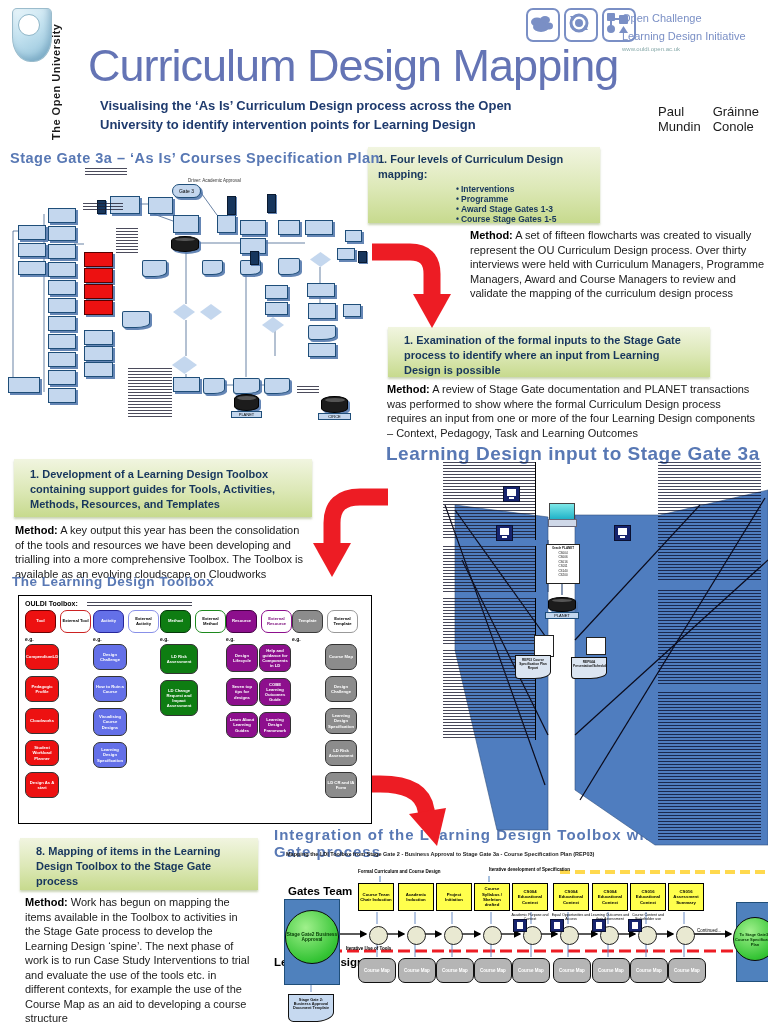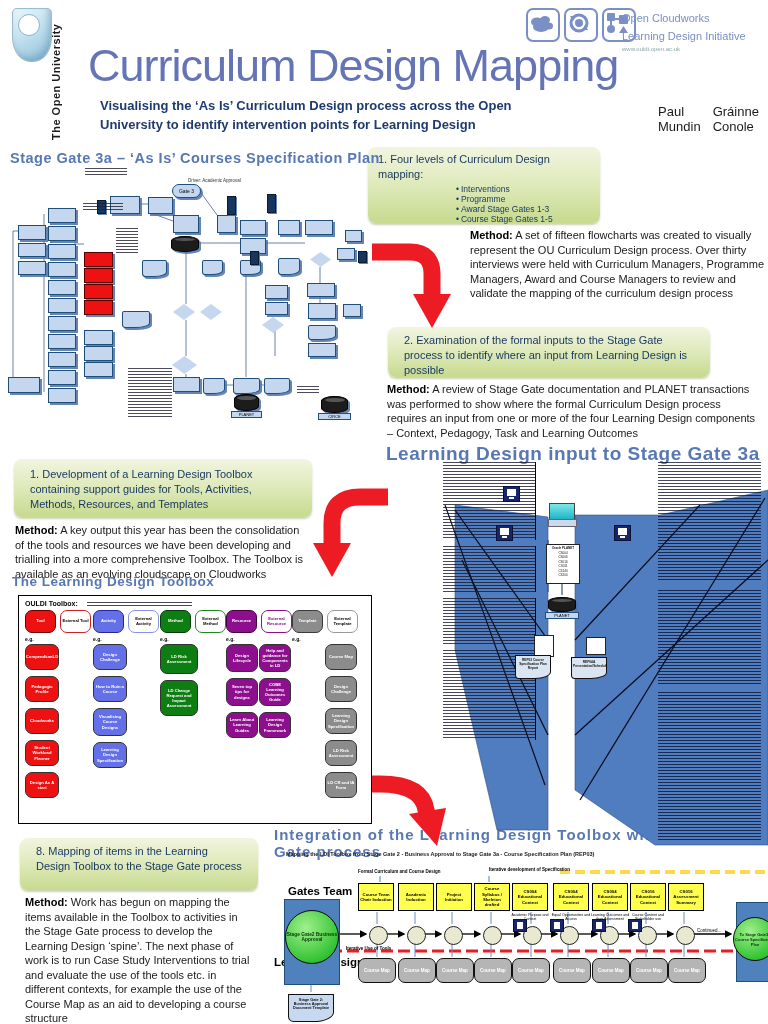--- a/index.html
+++ b/index.html
@@ -22,21 +22,21 @@
     display:flex;align-items:center;justify-content:center;color:#7a8fc5;overflow:hidden;}
   .org{left:622px;top:10px;font-size:11px;color:#7a8fc5;line-height:1.6;}
   .org .url{font-size:6px;color:#8aa;}
   .authors{left:658px;top:104px;font-size:13px;color:#1a1a1a;display:flex;flex-direction:row;gap:12px;}
 
   
   .bluehead{font-weight:bold;color:#5878b4;letter-spacing:.5px;}
 
   
   .gbox{background:linear-gradient(#f1f5e0 0%,#dce8b6 55%,#c7da8e 100%);
-    border-radius:8px;box-shadow:0 2px 2px rgba(150,170,110,.5);color:#17365d;font-weight:normal;}
+    border-radius:0;box-shadow:0 2px 2px rgba(150,170,110,.5);color:#17365d;font-weight:bold;}
   .gbox .t{font-size:11px;line-height:1.35;}
   .gbox ul{margin:2px 0 0 78px;padding:0;list-style:none;font-size:8.5px;}
   .gbox ul li::before{content:"•";margin-right:2px;}
 
   .method{font-size:11px;line-height:1.32;color:#1a1a1a;}
   .method b{color:#000;}
 
   
   .fc{position:absolute;background:#c4d7ee;border:0.6px solid #1f4e79;
       box-shadow:2px 2px 0 rgba(74,113,168,.85);}
@@ -140,21 +140,21 @@
           <rect x="15" y="5" width="9" height="9" rx="1"></rect>
       <circle cx="7" cy="19" r="4"></circle>
           <path d="M15 23 L24 23 L19.5 16 Z"></path>
       <rect x="10" y="8" width="6" height="2"></rect>
           <rect x="6" y="11" width="2" height="5"></rect>
         </g>
       </svg>
   </div>
 </div>
 <div class="abs org">
-  <div>Open Cloudworks</div>
+  <div>Open Challenge</div>
   <div>Learning Design Initiative</div>
   <div class="url">www.ouldi.open.ac.uk</div>
 </div>
 <div class="abs authors" id="authors">
     <div>Paul Mundin</div>
     <div>Gráinne Conole</div>
     <div>Simon Open</div>
     <div>Rebecca Galley</div>
     <div>Juliette Culver</div>
     <div>Andrew Brasher</div>
@@ -167,21 +167,21 @@
       <li>Programme</li>
       <li>Award Stage Gates 1-3</li>
       <li>Course Stage Gates 1-5</li>
     </ul>
 </div>
 <div class="abs method" style="left:470px;top:228px;width:295px;">
   <b>Method:</b><span> A set of fifteen flowcharts was created to visually represent the OU Curriculum Design process. Over thirty interviews were held with Curriculum Managers, Programme Managers, Award and Course Managers to review and validate the mapping of the curriculum design process</span>
 </div>
 
 <div class="abs gbox" style="left:388px;top:327px;width:322px;height:50px;padding:6px 16px;box-sizing:border-box;">
-  <div class="t">2. Examination of the formal inputs to the Stage Gate process to identify where an input from Learning Design is possible</div>
+  <div class="t">1. Examination of the formal inputs to the Stage Gate process to identify where an input from Learning Design is possible</div>
 </div>
 <div class="abs method" style="left:387px;top:382px;width:375px;">
   <b>Method:</b><span> A review of Stage Gate documentation and PLANET transactions was performed to show where the formal Curriculum Design process requires an input from one or more of the four Learning Design components – Context, Pedagogy, Task and Learning Outcomes</span>
 </div>
 
 <div class="abs gbox" style="left:14px;top:459px;width:298px;height:58px;padding:8px 16px;box-sizing:border-box;">
   <div class="t">1. Development of a Learning Design Toolbox containing support guides for Tools, Activities, Methods, Resources, and Templates</div>
 </div>
 <div class="abs method" style="left:15px;top:523px;width:288px;">
   <b>Method:</b><span> A key output this year has been the consolidation of the tools and resources we have been developing and trialling into a more comprehensive Toolbox. The Toolbox is available as an evolving cloudscape on Cloudworks</span>

